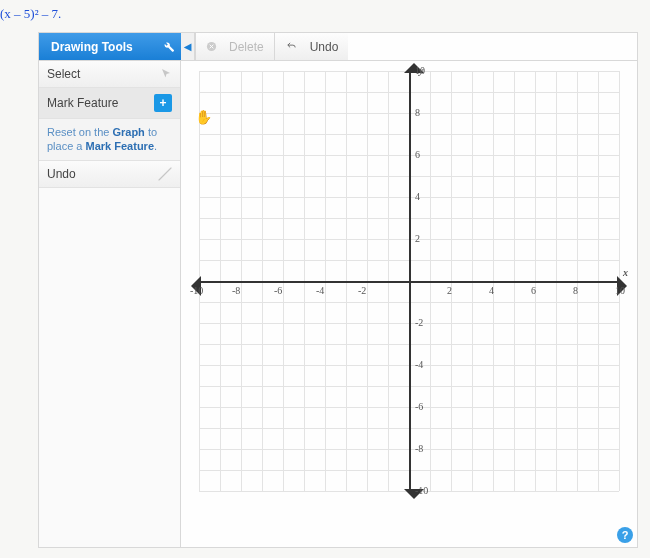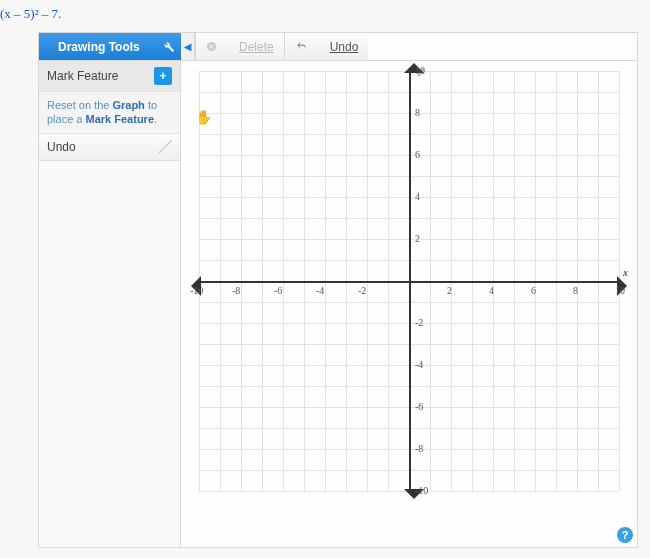--- a/index.html
+++ b/index.html
@@ -1,24 +1,24 @@
 <!DOCTYPE html>
 <html><head>
   <meta charset="utf-8">
   <style>
     * { box-sizing: border-box; margin: 0; padding: 0; }
     body { font-family: Arial, sans-serif; background: #f7f7f5; width: 650px; height: 558px; position: relative; }
     .equation { position: absolute; top: 6px; left: 0; font-size: 13px; color: #1d4ed8; font-family: 'Times New Roman', serif; }
     .panel { position: absolute; top: 32px; left: 38px; width: 600px; height: 516px; background: #fefefe; border: 1px solid #d8d8d8; }
     .toolbar { display: flex; height: 28px; border-bottom: 1px solid #d8d8d8; }
-    .tools-header { width: 142px; background: linear-gradient(#3f9be8, #1a7fd6); color: #fff; font-weight: bold; font-size: 12px; display: flex; align-items: center; padding-left: 19px; position: relative; }
+    .tools-header { width: 142px; background: linear-gradient(#3f9be8, #1a7fd6); color: #fff; font-weight: bold; font-size: 12px; display: flex; align-items: center; padding-left: 12px; position: relative; }
     .tools-header svg { position: absolute; right: 6px; top: 6px; }
     .collapse-arrow { width: 14px; display: flex; align-items: center; justify-content: center; color: #1a7fd6; font-size: 10px; background: #f0f0f0; border-right: 1px solid #d8d8d8; }
     .hint { flex: 1; font-size: 11px; color: #888; display: flex; align-items: center; padding-left: 6px; }
-    .topbtn { background: linear-gradient(#fdfdfd, #efefef); border-left: 1px solid #d8d8d8; padding: 0 10px; font-size: 12px; color: #555; display: flex; align-items: center; gap: 22px; cursor: pointer; text-decoration: underline; }
+    .topbtn { background: linear-gradient(#fdfdfd, #efefef); border-left: 1px solid #d8d8d8; padding: 0 10px; font-size: 12px; color: #555; display: flex; align-items: center; gap: 12px; cursor: pointer; }
     .topbtn.disabled { color: #bbb; }
     .body { display: flex; height: calc(100% - 28px); }
     .sidebar { width: 142px; border-right: 1px solid #d8d8d8; background: #fafafa; font-size: 12px; color: #444; }
     .tool-item { border-bottom: 1px solid #e2e2e2; padding: 6px 8px; display: flex; justify-content: space-between; align-items: center; background: linear-gradient(#fbfbfb,#efefef); cursor: pointer; }
     .tool-item.selected { background: #e8e8e8; }
     .tool-icon-box { width: 18px; height: 18px; background: #1a98e6; border-radius: 2px; display: flex; align-items: center; justify-content: center; color: #fff; font-weight: bold; font-size: 12px; }
     .tool-desc { padding: 6px 8px; font-size: 11px; color: #5a8fc4; border-bottom: 1px solid #e2e2e2; background: #f4f4f4; line-height: 1.3; }
     .tool-desc b { color: #2d6fb3; }
     .cursor-icon { width: 12px; height: 12px; opacity: 0.5; }
     .line-icon { width: 14px; height: 14px; opacity: 0.5; }
@@ -55,20 +55,26 @@
     <div class="topbtn">
       <svg width="13" height="11" viewBox="0 0 24 24" fill="none" stroke="#666" stroke-width="2">
           <path d="M9 14L4 9l5-5M4 9h11a5 5 0 015 5v0"></path>
         </svg>
       <span>Undo</span>
     </div>
   </div>
 
   <div class="body">
     <div class="sidebar">
+      <div class="tool-item">
+        <span>Select</span>
+        <svg class="cursor-icon" viewBox="0 0 24 24" fill="#999">
+            <path d="M4 2l16 8-7 2-2 7z"></path>
+          </svg>
+      </div>
       <div class="tool-item selected">
         <span>Mark Feature</span>
         <span class="tool-icon-box">+</span>
       </div>
       <div class="tool-desc">
         <span>Reset on the </span><b>Graph</b><span> to place a </span><b>Mark Feature</b><span>.</span>
       </div>
       <div class="tool-item">
         <span>Undo</span>
         <svg class="line-icon" viewBox="0 0 24 24" stroke="#999" stroke-width="2" fill="none">

